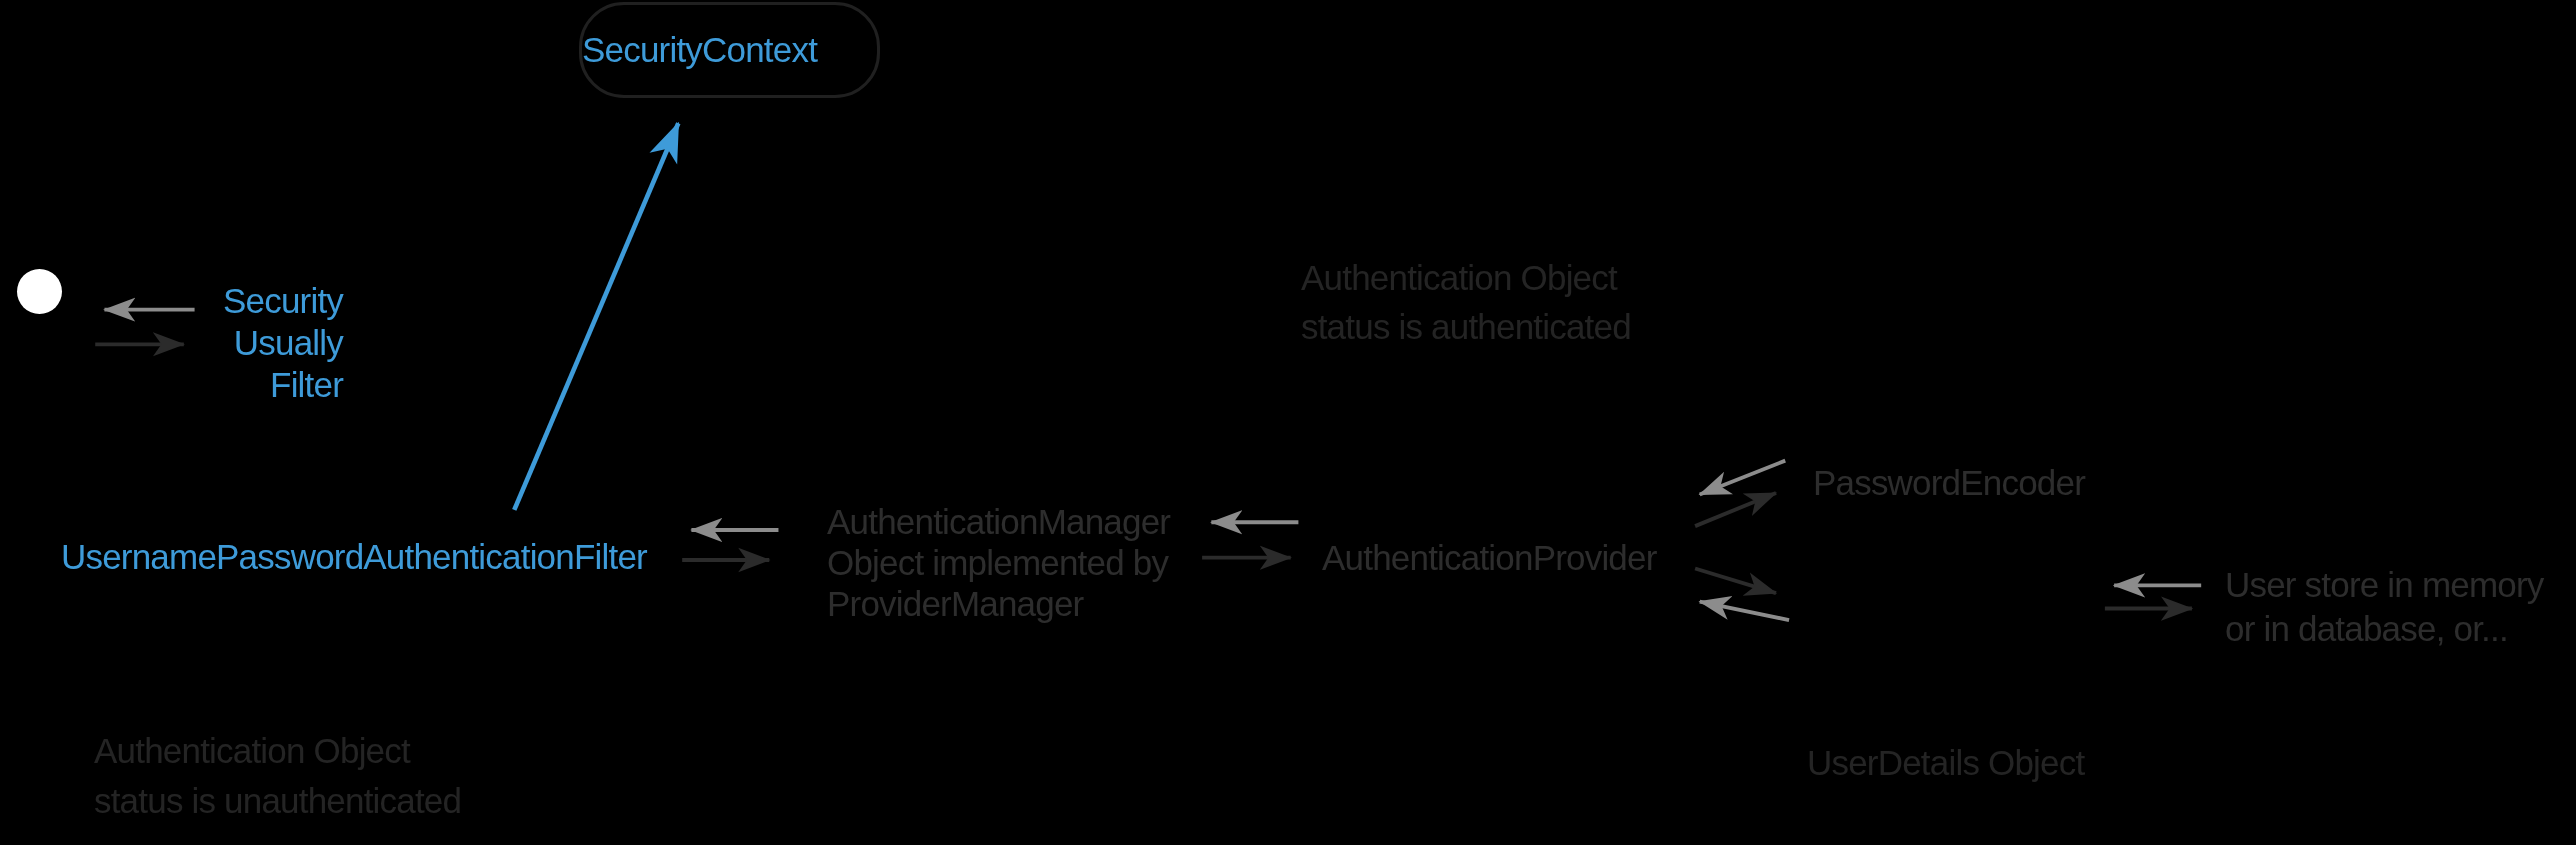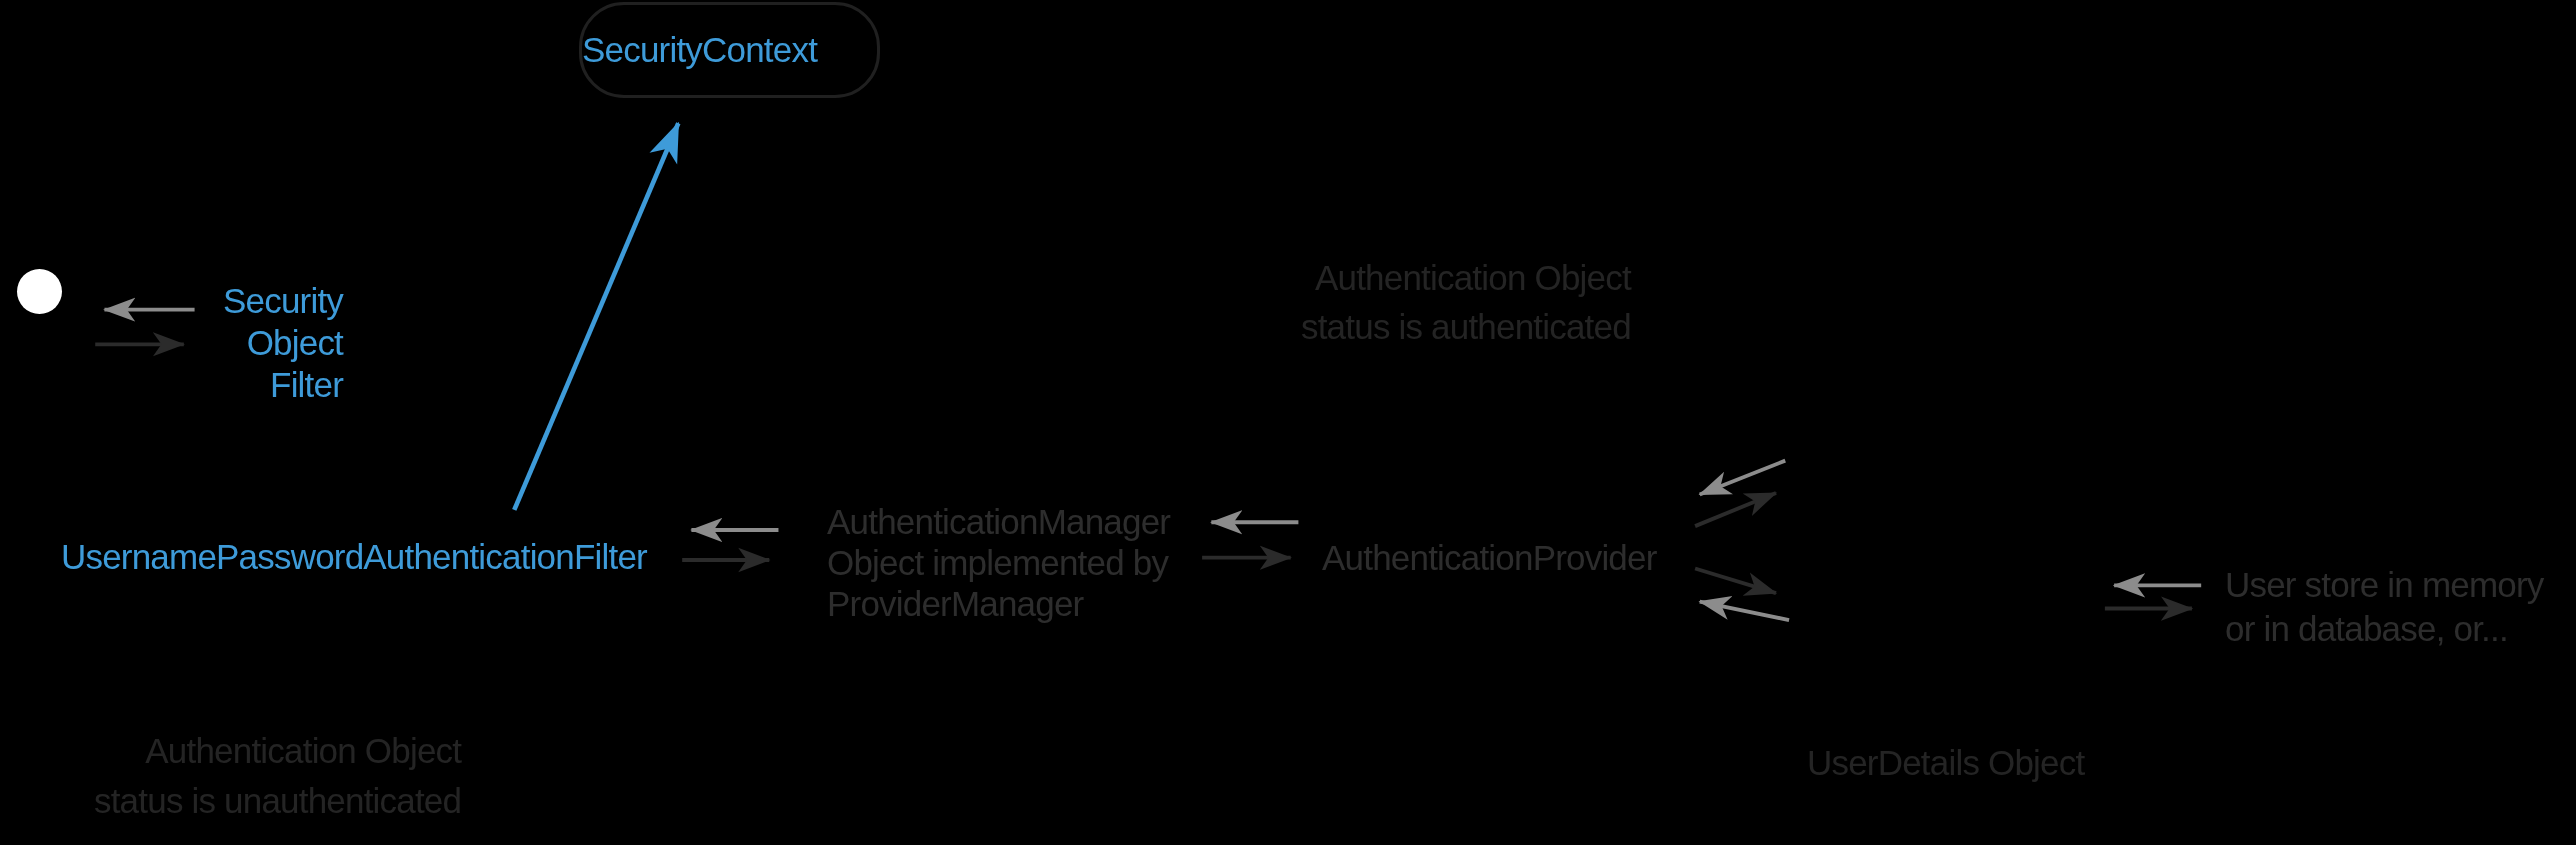--- a/index.html
+++ b/index.html
@@ -11,21 +11,21 @@
     overflow:hidden;
   }
   .lbl{
     position:absolute;
     font-size:35px;
     letter-spacing:-0.8px;
     white-space:nowrap;
   }
   .blue{color:#3E9BD9;}
   .comp{color:#2d2d2d;}
-  .big{color:#242424;text-align:right;}
+  .big{color:#242424;}
   .ctx-box{
     position:absolute;
     left:579px;top:2.3px;width:301px;height:96px;
     border:3.9px solid #202020;
     border-radius:45px;
     box-sizing:border-box;
     display:flex;align-items:center;
   }
   .ctx-box .lbl{position:static;}
   .actor-circle{
@@ -81,34 +81,35 @@
   </svg>
 
   <div class="ctx-box">
     <span class="lbl blue">SecurityContext</span>
   </div>
 
   <div class="actor-circle"></div>
 
   <div class="lbl blue lh55" style="left:223px;top:280px;text-align:right;">
     <div>Security</div>
-    <div>Object</div>
+    <div>Usually</div>
     <div>Filter</div>
   </div>
 
   <div class="lbl blue" style="left:61px;top:536px;line-height:42px;">UsernamePasswordAuthenticationFilter</div>
 
   <div class="lbl comp lh53" style="left:814px;top:501px;">
     <div>AuthenticationManager</div>
     <div>Object implemented by</div>
     <div>ProviderManager</div>
   </div>
 
   <div class="lbl comp" style="left:1322px;top:537px;line-height:42px;">AuthenticationProvider</div>
 
+  <div class="lbl comp" style="left:1813px;top:462px;line-height:42px;">PasswordEncoder</div>
 
 
   <div class="lbl comp lh57" style="left:2225px;top:563px;">
     <div>User store in memory</div>
     <div>or in database, or...</div>
   </div>
 
   <div class="lbl big lh64" style="left:1301px;top:253px;">
     <div>Authentication Object</div>
     <div>status is authenticated</div>

